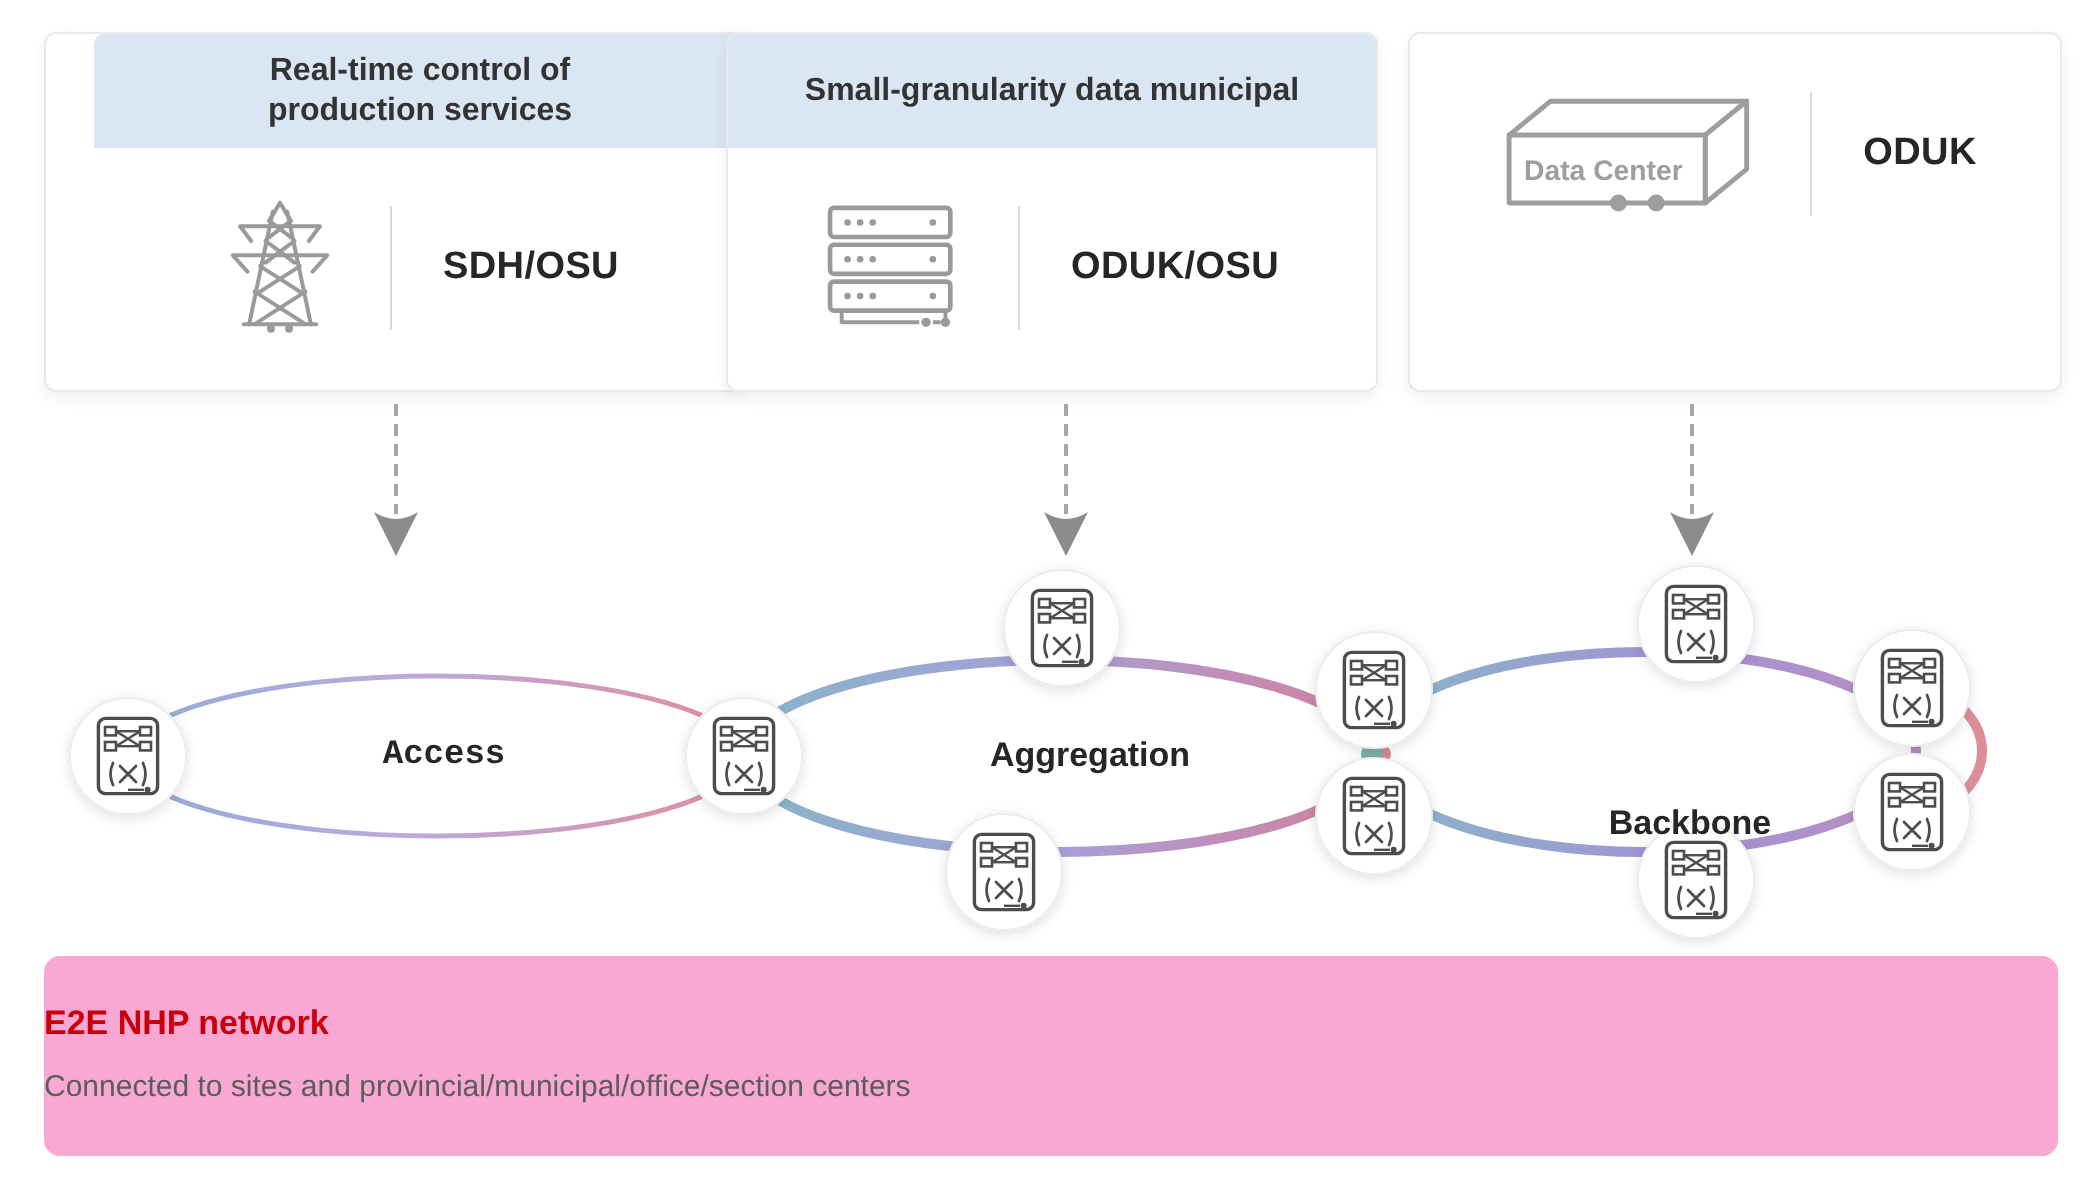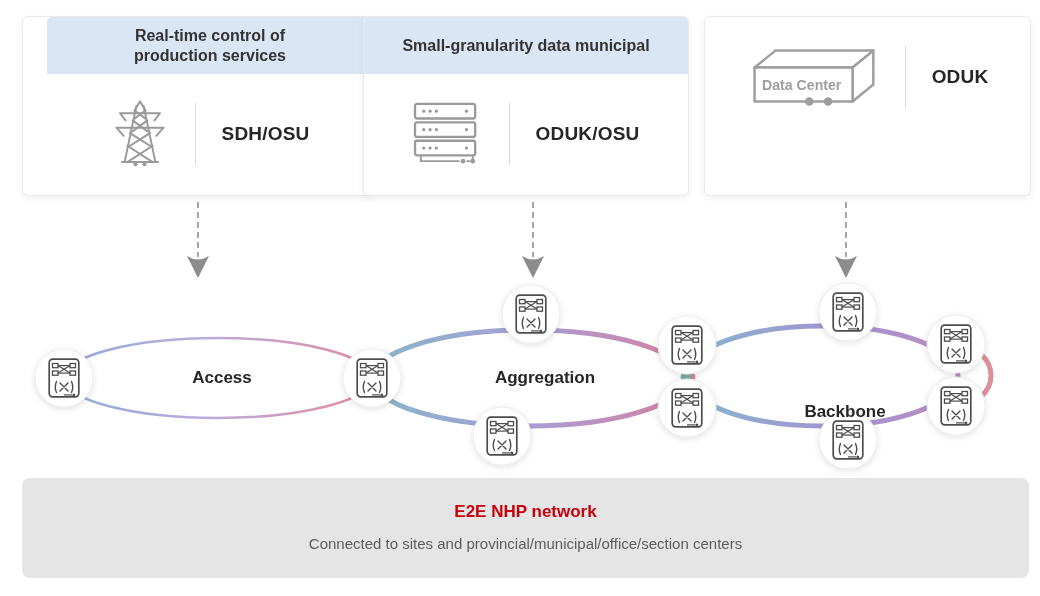--- a/index.html
+++ b/index.html
@@ -30,27 +30,27 @@
   .card-label{font-size:19px;font-weight:bold;color:#262626;letter-spacing:.2px;}
   
   .arrow{position:absolute;top:200px;}
   .arrow-1{left:185px;} .arrow-2{left:520px;} .arrow-3{left:833px;}
   
   .net{position:absolute;left:0;top:0;}
   .ring-label{
     position:absolute;transform:translate(-50%,-50%);
     font-size:17px;font-weight:bold;color:#262626;white-space:nowrap;
   }
-  .lbl-access{left:222px;top:378px;}
+  .lbl-access{left:222px;top:378px;font-family:Liberation Mono, monospace;}
   .lbl-aggregation{left:533px;top:378px;margin-left:12px;}
   .lbl-backbone{left:845px;top:378px;margin-top:34px;}
   
   .banner{
     position:absolute;left:22px;top:478px;width:1007px;height:100px;
-    background:#e5e5e5;border-radius:8px;text-align:center;
+    background:#f9a8d4;border-radius:8px;
   }
   .banner-title{
     margin-top:24px;font-size:17px;font-weight:bold;color:#c7000b;
   }
   .banner-subtitle{
     margin-top:13px;font-size:15px;color:#5c5c5c;
   }
 </style>
 </head>
 <body>

